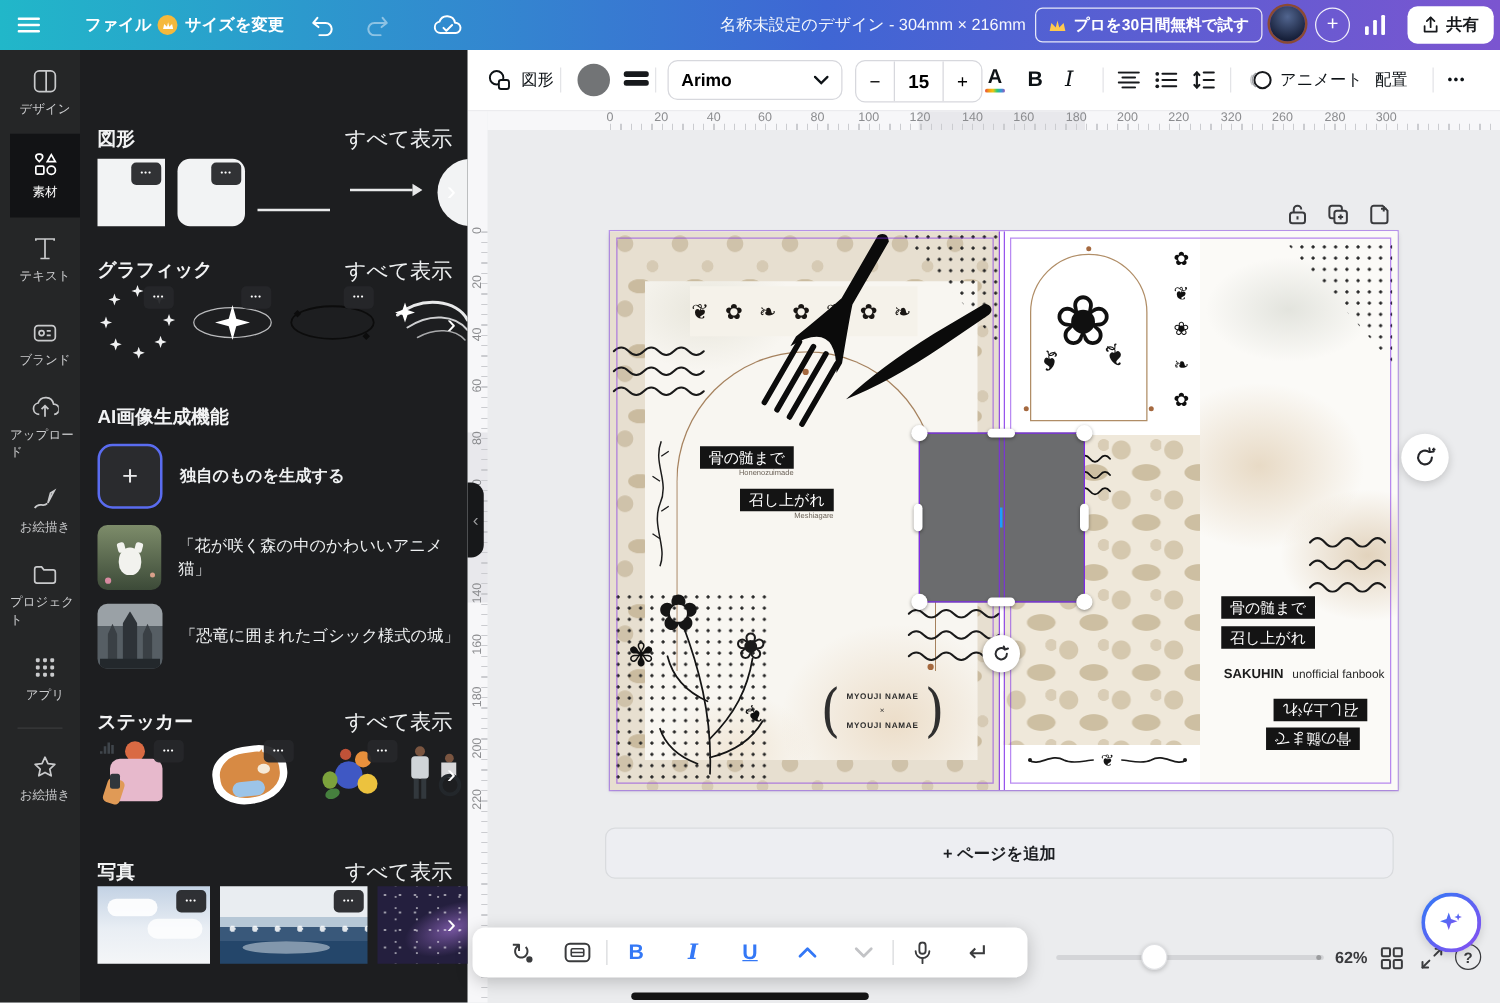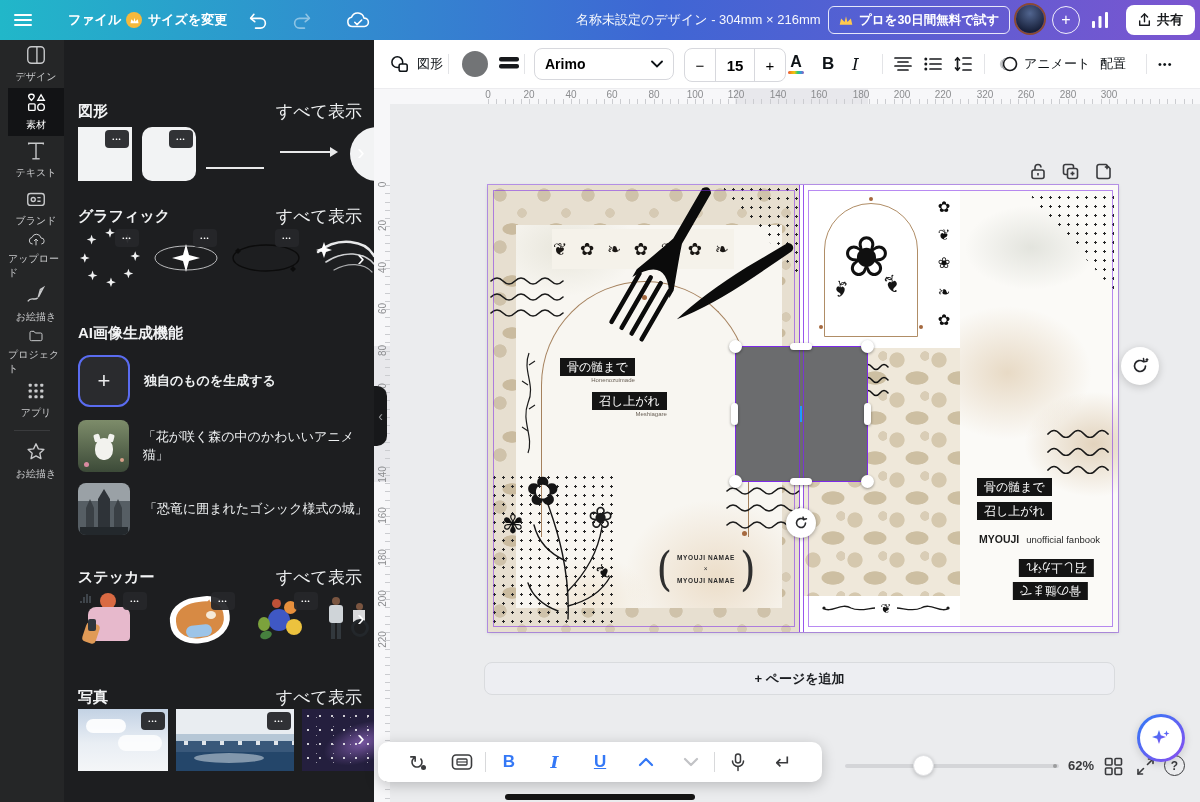--- a/index.html
+++ b/index.html
@@ -16,21 +16,21 @@
   .pro-btn{position:absolute;left:828px;top:6px;height:26px;border:1.5px solid rgba(255,255,255,.85);border-radius:6px;
     display:flex;align-items:center;gap:6px;padding:0 10px;font-size:12.5px;font-weight:700;cursor:pointer;}
   .avatar{position:absolute;left:1016px;top:5px;width:28px;height:28px;border-radius:50%;
     background:radial-gradient(circle at 50% 30%,#51658f,#17203a 75%);box-shadow:0 0 0 2px #8a4a33;cursor:pointer;}
   .plus-circ{position:absolute;left:1052px;top:6px;width:26px;height:26px;border:1.5px solid rgba(255,255,255,.9);
     border-radius:50%;display:flex;align-items:center;justify-content:center;font-size:16px;font-weight:400;cursor:pointer;}
   .share-btn{position:absolute;left:1126px;top:5px;height:30px;padding:0 12px;background:#fff;border-radius:8px;
     color:#17191c;display:flex;align-items:center;gap:6px;font-size:13px;font-weight:700;cursor:pointer;}
   
   .rail{position:absolute;left:0;top:40px;width:64px;bottom:0;background:#252627;z-index:30;display:flex;flex-direction:column;}
-  .rail-item{height:48px;display:flex;flex-direction:column;align-items:center;justify-content:center;gap:4px;
+  .rail-item{height:67px;display:flex;flex-direction:column;align-items:center;justify-content:center;gap:4px;
     color:#c9cacc;font-size:10px;cursor:pointer;margin-left:8px;}
   .rail-item svg{stroke:#c9cacc;fill:none;stroke-width:1.5;}
   .rail-item.active{background:#121315;color:#fff;}
   .rail-item.active svg{stroke:#fff;}
   .rail-div{height:1px;background:#3a3b3d;margin:6px 14px;}
   
   .panel{position:absolute;left:64px;top:40px;width:310px;bottom:0;background:#1d1e20;z-index:29;color:#eef0f1;overflow:hidden;}
   .search{position:absolute;left:12px;top:16px;width:286px;height:36px;background:#fff;border-radius:8px;
     display:flex;align-items:center;gap:8px;padding:0 12px;box-sizing:border-box;}
   .search input{border:none;outline:none;font-size:14px;width:200px;color:#222;font-family:"Liberation Sans",sans-serif;}
@@ -76,21 +76,21 @@
     background:repeating-linear-gradient(180deg,#cbccd0 0 1px,transparent 1px 8.28px);}
   .rnum{position:absolute;font-size:10px;color:#8b8c8f;text-align:center;}
   .corner{position:absolute;left:374px;top:88px;width:16px;height:16px;background:#f7f7f9;z-index:15;}
   
   .page{position:absolute;left:488px;top:185px;width:630px;height:447px;background:#fff;overflow:hidden;
     box-shadow:0 1px 4px rgba(0,0,0,.14),0 0 0 1px rgba(125,42,232,.45);z-index:5;}
   .guide{position:absolute;inset:5px;border:1px solid rgba(125,42,232,.55);pointer-events:none;z-index:6;}
   .wave-stack svg{display:block;}
   .flip{transform:rotate(180deg);}
   
-  .addpage{position:absolute;left:484px;top:662px;width:631px;height:33px;background:#edeef2;border:1px solid #d9dbde;
+  .addpage{position:absolute;left:484px;top:662px;width:631px;height:41px;background:#edeef2;border:1px solid #d9dbde;
     border-radius:8px;display:flex;align-items:center;justify-content:center;font-size:13px;font-weight:600;color:#1c1e22;cursor:pointer;z-index:10;box-sizing:border-box;}
   .macbar{position:absolute;left:378px;top:742px;width:444px;height:40px;background:#fff;border-radius:10px;
     box-shadow:0 3px 14px rgba(0,0,0,.22);display:flex;align-items:center;gap:0;padding:0 16px;box-sizing:border-box;z-index:45;}
   .mi{flex:1;display:flex;align-items:center;justify-content:center;font-size:17px;color:#3a3b3d;cursor:pointer;}
   .mdiv{width:1px;height:20px;background:#d8d9db;}
   .blue{color:#3478f6;font-weight:700;}
   .assist{position:absolute;left:1137px;top:714px;width:42px;height:42px;border-radius:50%;border:3px solid transparent;
     background:linear-gradient(#fff,#fff) padding-box,linear-gradient(135deg,#2f7bf6,#8a4df0) border-box;
     display:flex;align-items:center;justify-content:center;cursor:pointer;z-index:46;box-shadow:0 2px 8px rgba(0,0,0,.15);}
   .gicon{stroke:#3a3b3e;fill:none;stroke-width:1.6;}
@@ -767,21 +767,21 @@
         <svg class="wv" width="68" height="13" viewBox="0 0 68 13" style="margin-top:5px;">
             <path d="M1 9 Q7 2 13 9 T25 9 T37 9 T49 9 T61 9" fill="none" stroke="#1a1a1a" stroke-width="1.7" stroke-linecap="round"></path>
           </svg>
         <svg class="wv" width="68" height="13" viewBox="0 0 68 13" style="margin-top:5px;">
             <path d="M1 9 Q7 2 13 9 T25 9 T37 9 T49 9 T61 9" fill="none" stroke="#1a1a1a" stroke-width="1.7" stroke-linecap="round"></path>
           </svg>
       </div>
       <div class="abs" style="left:174px;top:292px;"><span class="blabel">骨の髄まで</span></div>
       <div class="abs" style="left:174px;top:316px;"><span class="blabel">召し上がれ</span></div>
       <div class="abs" style="left:176px;top:348px;display:flex;align-items:baseline;gap:7px;white-space:nowrap;">
-        <span style="font-size:10.5px;font-weight:700;color:#1c1c1c;">MYOUJI</span>
+        <span style="font-size:10.5px;font-weight:700;color:#1c1c1c;">SAKUHIN</span>
         <span style="font-size:9.5px;color:#2a2a2a;">unofficial fanbook</span>
       </div>
       <div class="abs flip" style="left:216px;top:374px;"><span class="blabel">召し上がれ</span></div>
       <div class="abs flip" style="left:210px;top:397px;"><span class="blabel">骨の髄まで</span></div>
       <div class="guide"></div>
     </div>
 
     <div class="abs" style="left:311px;top:0;width:3px;height:447px;border-left:1px solid rgba(125,42,232,.8);border-right:1px solid rgba(125,42,232,.8);z-index:8;"></div>
     <div class="abs" style="left:312px;top:221px;width:2px;height:16px;background:#1e9bff;z-index:8;"></div>
 

